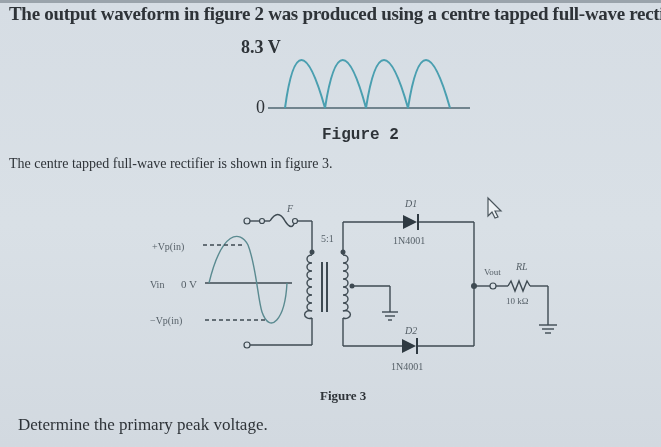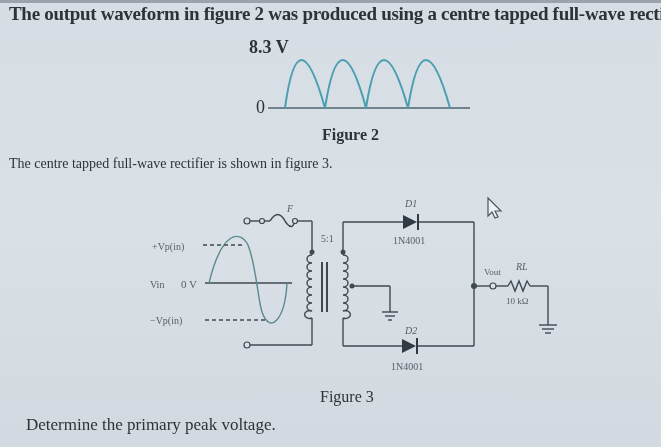--- a/index.html
+++ b/index.html
@@ -1,24 +1,24 @@
 <!DOCTYPE html>
 <html><head>
 <meta charset="utf-8">
 <style>
   html,body{margin:0;padding:0;}
   body{width:661px;height:447px;overflow:hidden;background:linear-gradient(180deg,#d6dde4 0%,#d9e0e6 50%,#d2d9e0 100%);position:relative;font-family:"Liberation Serif","DejaVu Serif",serif;color:#2e3338;}
   .topbar{position:absolute;left:0;top:0;width:661px;height:3px;background:#9aa3ab;}
   .txt{position:absolute;white-space:nowrap;}
   #q1{left:9px;top:3px;font-size:19px;font-weight:bold;letter-spacing:-0.3px;}
   #q2{left:9px;top:156px;font-size:14px;}
-  #q3{left:26px;top:415px;font-size:17px;}
-  #fig2cap{left:322px;top:126px;font-size:16px;font-weight:bold;}
-  #fig3cap{left:320px;top:388px;font-size:16px;font-weight:normal;}
-  #lbl83{left:241px;top:37px;font-size:18px;font-weight:bold;margin-left:8px;}
+  #q3{left:18px;top:415px;font-size:17px;}
+  #fig2cap{left:322px;top:126px;font-size:16px;font-weight:bold;font-family:Liberation Mono, monospace;}
+  #fig3cap{left:320px;top:388px;font-size:13px;font-weight:bold;}
+  #lbl83{left:241px;top:37px;font-size:18px;font-weight:bold;}
   #lbl0{left:256px;top:97px;font-size:18px;}
   svg{position:absolute;left:0;top:0;}
   .small{font-family:"Liberation Serif",serif;fill:#566068;}
 </style>
 </head>
 <body>
 
 <div class="topbar"></div>
 
 <div class="txt" id="q1">The output waveform in figure 2 was produced using a centre tapped full-wave rectifier</div>

